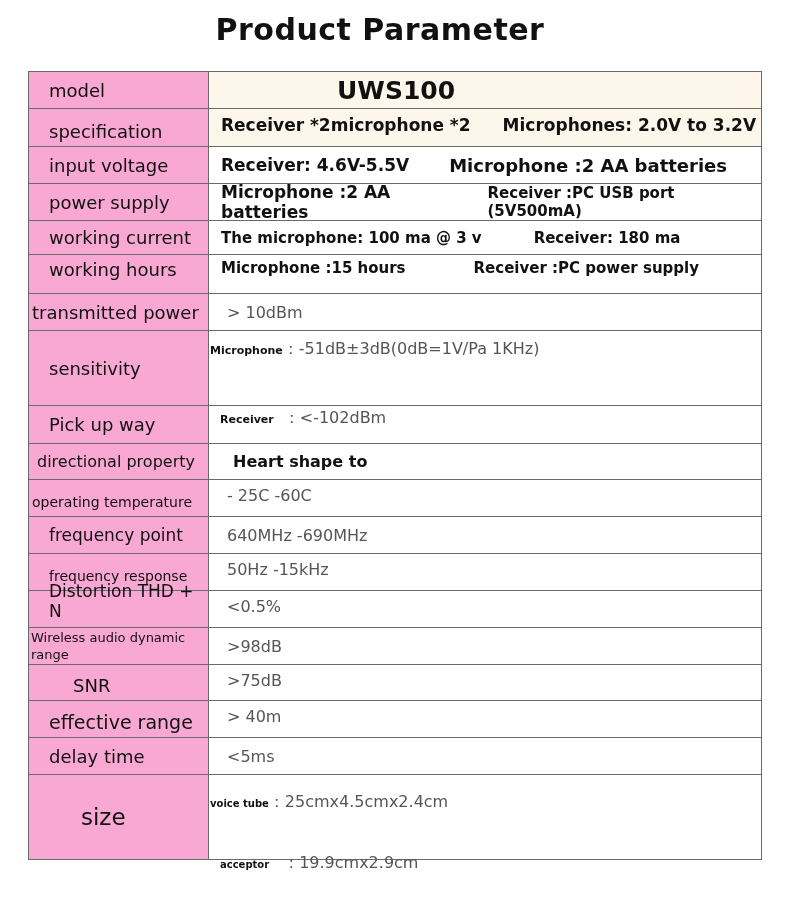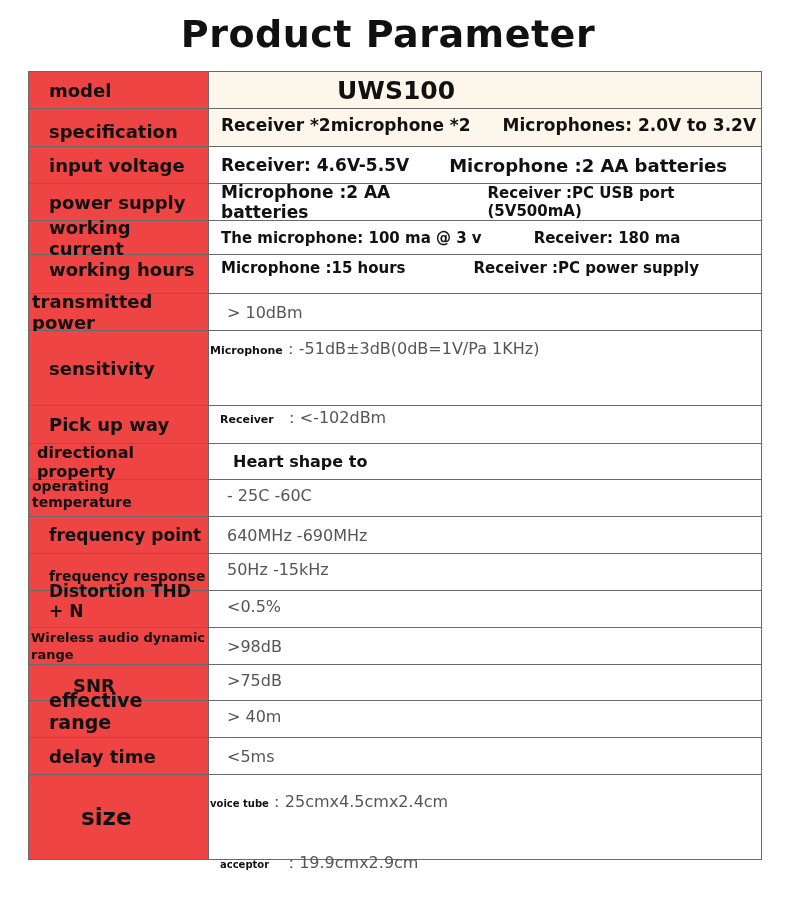--- a/index.html
+++ b/index.html
@@ -1,26 +1,26 @@
 <!DOCTYPE html>
 <html><head>
   <meta charset="utf-8">
   <style>
     html, body { margin: 0; padding: 0; background: #ffffff; }
     body { width: 790px; height: 919px; position: relative; overflow: hidden;
            font-family: "DejaVu Sans", sans-serif; color: #111; }
-    .title { position: absolute; top: 12px; left: 12px; width: 752px; text-align: center;
-             font-size: 38px; font-weight: bold; letter-spacing: 0.5px; color: #111; }
+    .title { position: absolute; top: 12px; left: 4px; width: 752px; text-align: center;
+             font-size: 30px; font-weight: bold; letter-spacing: 0.5px; color: #111; }
     .tbl { position: absolute; left: 28px; top: 71px; width: 734px;
            border: 1.5px solid #6a6a6a; box-sizing: border-box; }
     .row { display: flex; border-bottom: 1.5px solid #6a6a6a; box-sizing: border-box; }
     .row:last-child { border-bottom: none; }
-    .lbl { width: 180px; flex: none; background: #ef4444; border-right: 1.5px solid #6a6a6a;
+    .lbl { width: 180px; flex: none; background: #f9a8d4; border-right: 1.5px solid #6a6a6a;
            box-sizing: border-box; display: flex; align-items: center; padding-left: 20px;
-           font-weight: bold; font-size: 17px; color: #111; }
+           font-weight: normal; font-size: 17px; color: #111; }
     .val { flex: 1; display: flex; align-items: center; padding-left: 12px; box-sizing: border-box;
            font-size: 16px; color: #111; }
     .val.cream { background: #fdf6ea; }
     .b { font-weight: bold; }
     .light { color: #555; font-weight: normal; }
     .sub { display: flex; flex-direction: column; justify-content: center; width: 100%; gap: 16px; }
     .subline { display: flex; align-items: baseline; margin-top: 32px; }
     .tiny { font-size: 11px; font-weight: bold; color: #111; }
   </style>
 </head>

